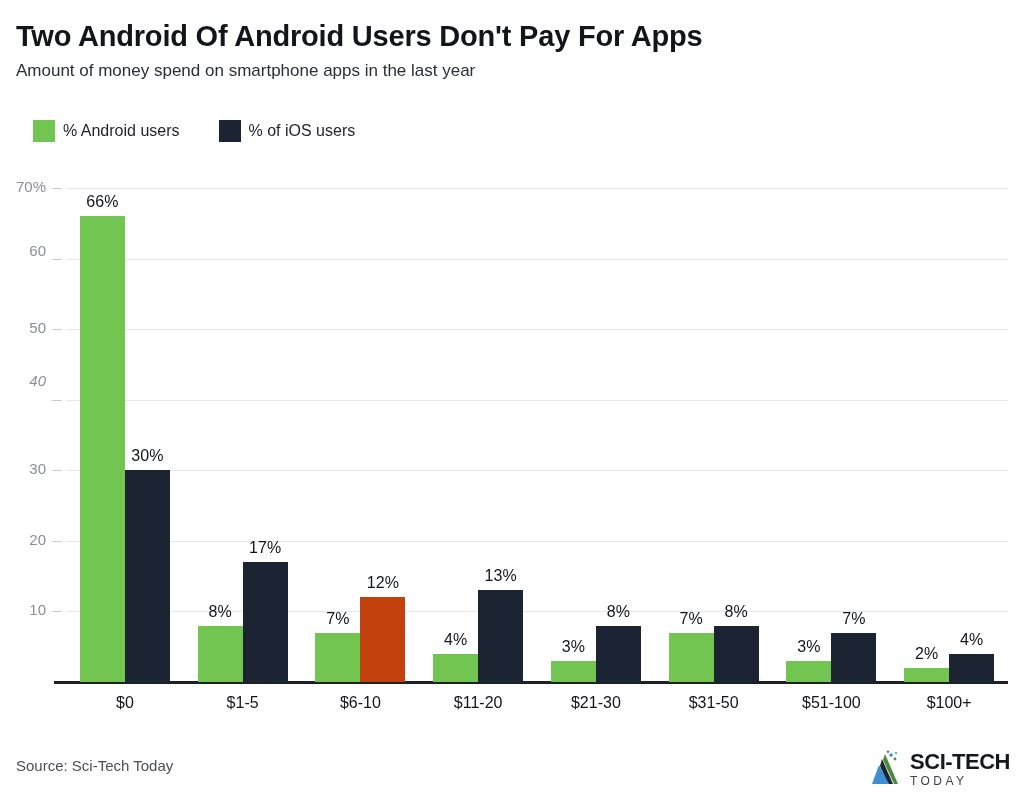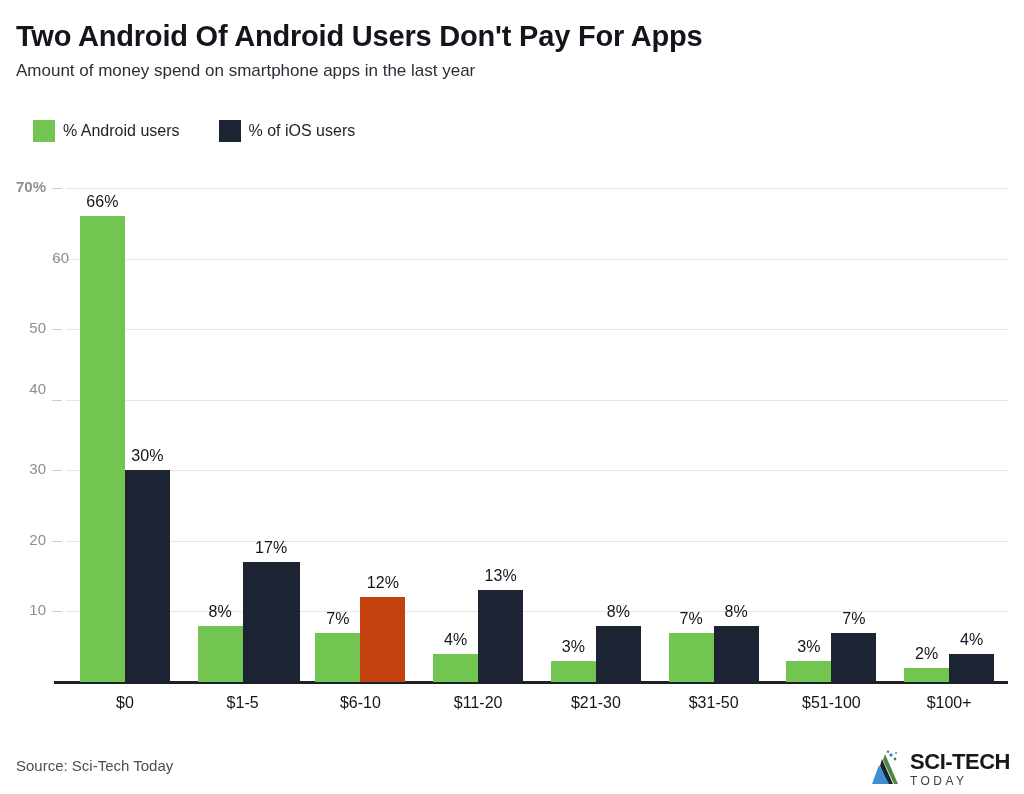--- a/index.html
+++ b/index.html
@@ -199,44 +199,44 @@
       <div class="ytick-dash" style="top: 423.429px; left: -14px;"></div>
       <div class="ytick-label" style="top: 413.429px; left: -66px; width: 46px;">10</div>
       <div class="gridline" style="top: 352.857px;"></div>
       <div class="ytick-dash" style="top: 352.857px; left: -14px;"></div>
       <div class="ytick-label" style="top: 342.857px; left: -66px; width: 46px;">20</div>
       <div class="gridline" style="top: 282.286px;"></div>
       <div class="ytick-dash" style="top: 282.286px; left: -14px;"></div>
       <div class="ytick-label" style="top: 272.286px; left: -66px; width: 46px;">30</div>
       <div class="gridline" style="top: 211.714px;"></div>
       <div class="ytick-dash" style="top: 211.714px; left: -14px;"></div>
-      <div class="ytick-label" style="top: 192px; left: -66px; width: 46px;">40</div>
+      <div class="ytick-label" style="top: 184px; left: -66px; width: 46px; font-style: italic;">40</div>
       <div class="gridline" style="top: 141.143px;"></div>
       <div class="ytick-dash" style="top: 141.143px; left: -14px;"></div>
       <div class="ytick-label" style="top: 131.143px; left: -66px; width: 46px;">50</div>
       <div class="gridline" style="top: 70.5714px;"></div>
       <div class="ytick-dash" style="top: 70.5714px; left: -14px;"></div>
-      <div class="ytick-label" style="top: 61px; left: -66px; width: 46px; margin-left: 23px;">60</div>
+      <div class="ytick-label" style="top: 54px; left: -66px; width: 46px;">60</div>
       <div class="gridline" style="top: 0px;"></div>
       <div class="ytick-dash" style="top: 0px; left: -14px;"></div>
-      <div class="ytick-label" style="top: -10px; left: -66px; width: 46px; font-weight: bold;">70%</div>
+      <div class="ytick-label" style="top: -10px; left: -66px; width: 46px;">70%</div>
       <div class="group" style="left: 13.875px; width: 90px;">
         <div class="bar android" style="left: 0px; width: 45px; height: 465.771px; background: rgb(115, 197, 81);">
           <span class="bar-value">66%</span>
         </div>
         <div class="bar ios" style="left: 45px; width: 45px; height: 211.714px; background: rgb(28, 36, 51);">
           <span class="bar-value">30%</span>
         </div>
         <span class="xtick-label">$0</span>
       </div>
       <div class="group" style="left: 131.625px; width: 90px;">
         <div class="bar android" style="left: 0px; width: 45px; height: 56.4571px; background: rgb(115, 197, 81);">
           <span class="bar-value">8%</span>
         </div>
-        <div class="bar ios" style="left: 45px; width: 57px; height: 119.971px; background: rgb(28, 36, 51);">
+        <div class="bar ios" style="left: 45px; width: 45px; height: 119.971px; background: rgb(28, 36, 51);">
           <span class="bar-value">17%</span>
         </div>
         <span class="xtick-label">$1-5</span>
       </div>
       <div class="group" style="left: 249.375px; width: 90px;">
         <div class="bar android" style="left: 0px; width: 45px; height: 49.4px; background: rgb(115, 197, 81);">
           <span class="bar-value">7%</span>
         </div>
         <div class="bar ios" style="left: 45px; width: 45px; height: 84.6857px; background: #c2410c;">
           <span class="bar-value">12%</span>

